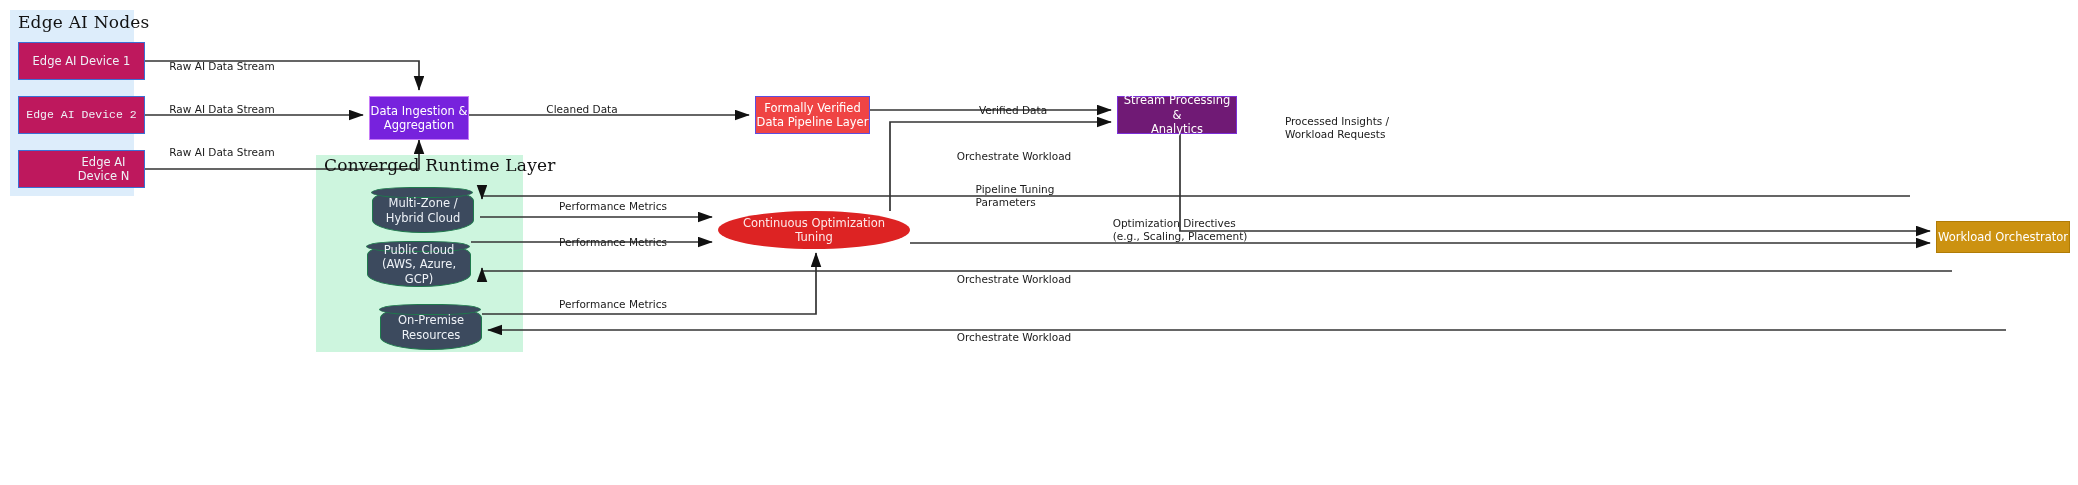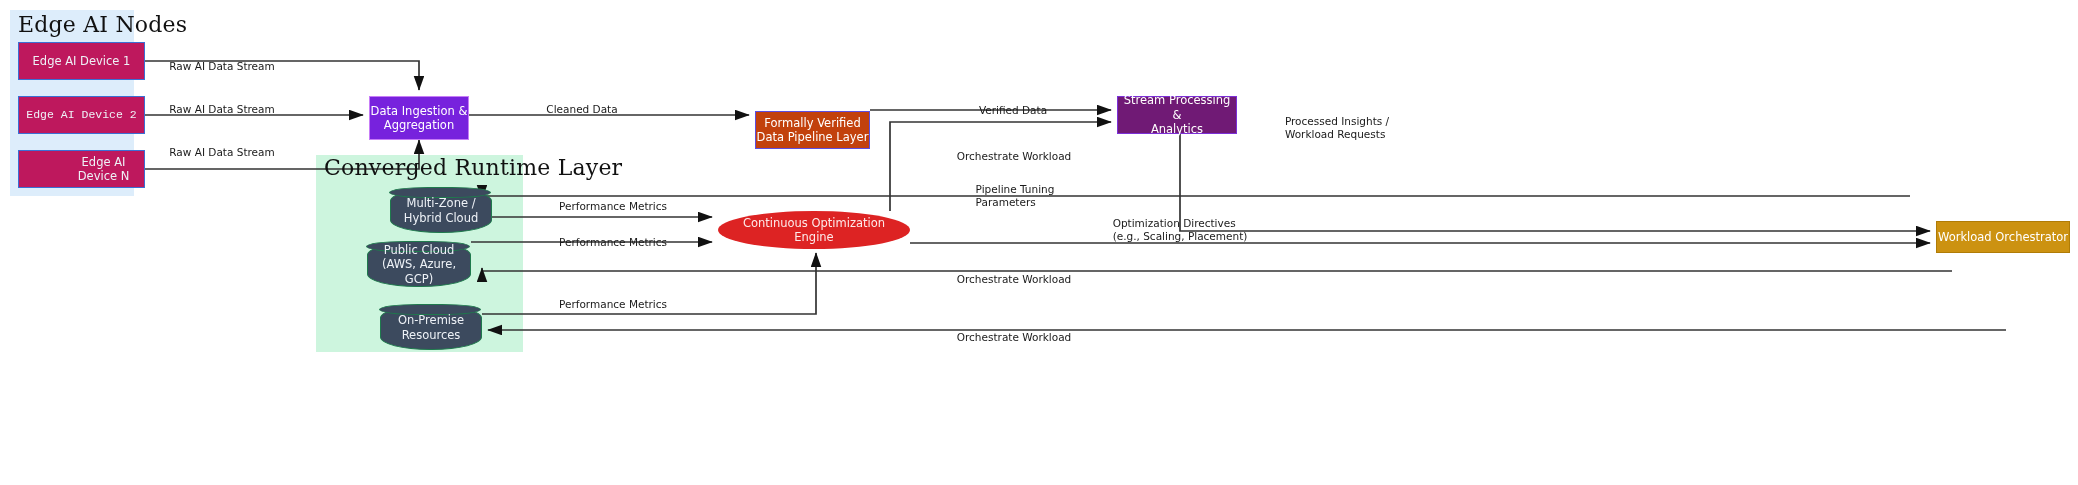--- a/index.html
+++ b/index.html
@@ -23,21 +23,21 @@
     pointer-events: none;
   }
   
   .cluster {
     position: absolute;
     box-sizing: border-box;
   }
   .cluster-title {
     position: absolute;
     font-family: "DejaVu Serif", serif;
-    font-size: 22px;
+    font-size: 17px;
     color: #111111;
     white-space: nowrap;
     letter-spacing: 0.2px;
   }
   #cluster-edge {
     left: 10px; top: 10px;
     width: 124px; height: 186px;
     background: #ddedfb;
   }
   #cluster-edge-title { left: 18px; top: 12px; }
@@ -73,23 +73,22 @@
 
   #n-ingest {
     left: 369px; top: 96px;
     width: 100px; height: 44px;
     background: #7722dd;
     border-color: #c77df7;
   }
   #n-pipeline {
     left: 755px; top: 96px;
     width: 115px; height: 38px;
-    background: #c2410c;
+    background: #ef4444;
     border-color: #5c4ee0;
-    margin-top: 15px;
   }
   #n-stream {
     left: 1117px; top: 96px;
     width: 120px; height: 38px;
     background: #701a75;
     border-color: #7b2fd8;
   }
   #n-orch {
     left: 1936px; top: 221px;
     width: 134px; height: 32px;
@@ -120,21 +119,21 @@
     position: absolute;
     left: -1.6px; top: -1.6px;
     width: 102px; height: 11px;
     border: 1.6px solid #1f7a4d;
     border-radius: 50px / 7px;
     background: #3c4a5e;
     box-sizing: border-box;
   }
   .cyl > span { position: relative; z-index: 2; }
 
-  #c-multizone { left: 390px; top: 188px; }
+  #c-multizone { left: 372px; top: 188px; }
   #c-public    { left: 367px; top: 242px; width: 104px; }
   #c-public::before { width: 104px; }
   #c-onprem    { left: 380px; top: 305px; }
 
   
   #n-engine {
     position: absolute;
     left: 718px; top: 211px;
     width: 192px; height: 38px;
     background: #dd2323;
@@ -215,21 +214,21 @@
 
   <div class="node rect" id="n-ingest">Data Ingestion &amp;
 Aggregation</div>
   <div class="node rect" id="n-pipeline">Formally Verified
 Data Pipeline Layer</div>
   <div class="node rect" id="n-stream">Stream Processing &amp;
 Analytics</div>
   <div class="node rect" id="n-orch">Workload Orchestrator</div>
 
   <div id="n-engine">Continuous Optimization
-Engine</div>
+Tuning</div>
 
   <div class="cyl" id="c-multizone">
     <span>Multi-Zone /
 Hybrid Cloud</span>
   </div>
   <div class="cyl" id="c-public">
     <span>Public Cloud
 (AWS, Azure, GCP)</span>
   </div>
   <div class="cyl" id="c-onprem">

